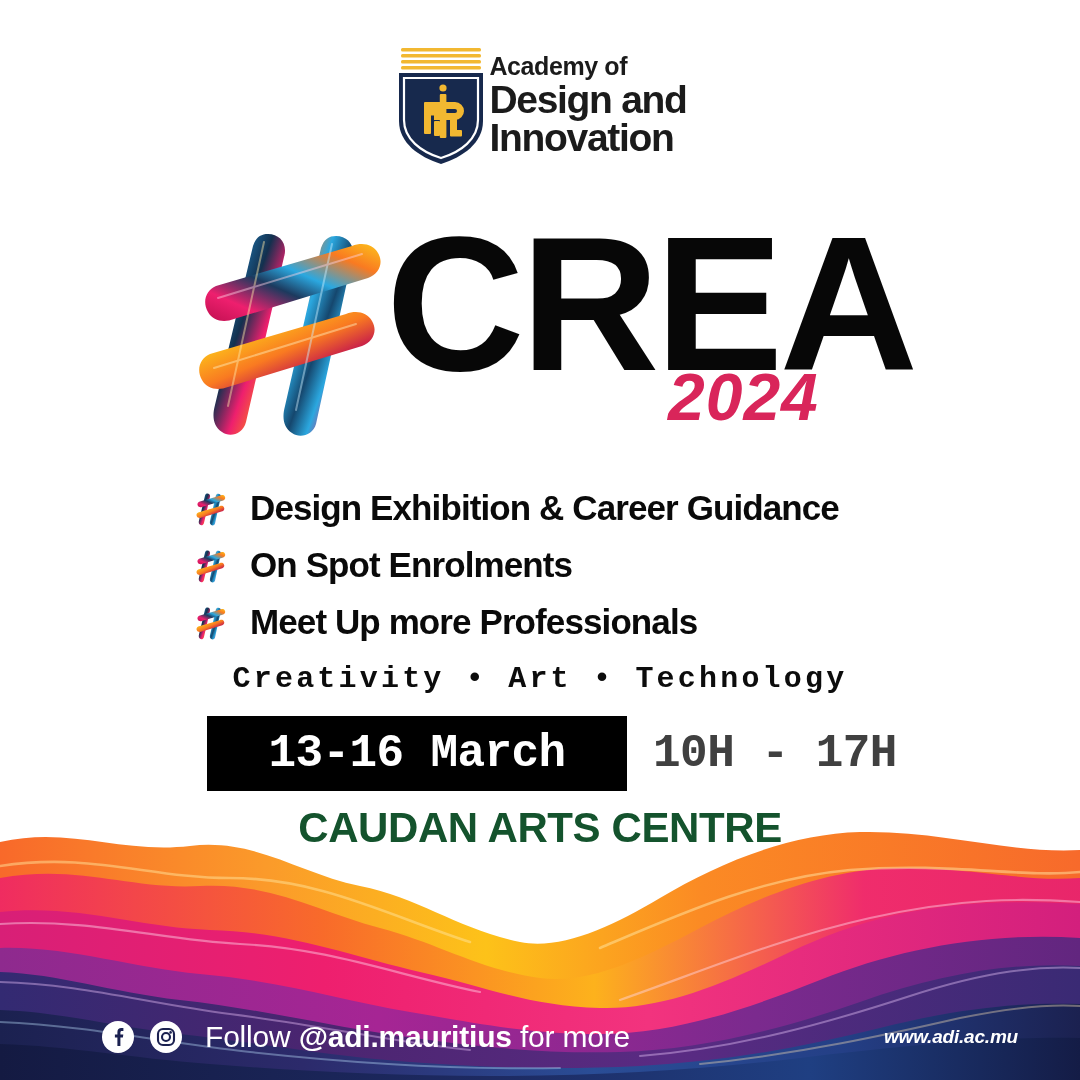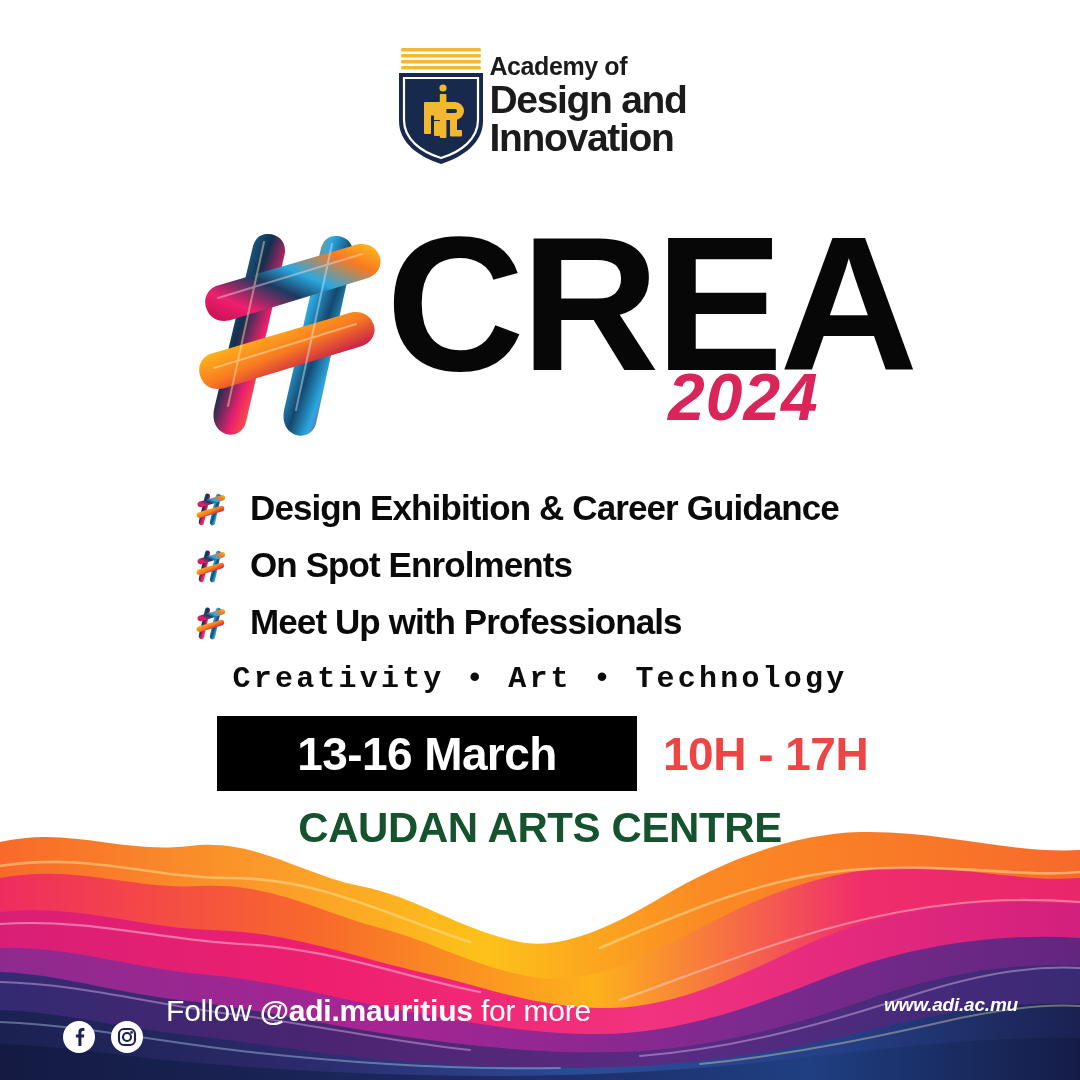--- a/index.html
+++ b/index.html
@@ -57,44 +57,44 @@
   }
 
   
   .tagline{
     position:absolute;left:0;right:0;top:662px;text-align:center;
     font-family:"Liberation Mono","DejaVu Sans Mono",monospace;
     font-size:30px;font-weight:700;color:#0c0c0c;letter-spacing:3.2px;
   }
 
   
-  .date-row{position:absolute;left:217px;top:716px;display:flex;align-items:center;gap:26px;}
+  .date-row{position:absolute;left:207px;top:716px;display:flex;align-items:center;gap:26px;font-family:Liberation Mono, monospace;}
   .date-box{
     background:#000;color:#fff;
     width:420px;height:75px;
     display:flex;align-items:center;justify-content:center;
     font-size:46px;font-weight:800;letter-spacing:-0.6px;
   }
   .time-label{
-    font-size:46px;font-weight:800;color:#ef4444;letter-spacing:-0.5px;
+    font-size:46px;font-weight:800;color:#404040;letter-spacing:-0.5px;
     white-space:nowrap;
   }
   .venue{
     position:absolute;left:0;right:0;top:804px;text-align:center;
     font-size:42px;font-weight:800;color:#14532d;letter-spacing:-0.4px;
   }
 
   
   .waves{position:absolute;left:0;right:0;bottom:0;height:260px;}
   .waves svg{display:block;width:1080px;height:260px;}
 
   
   .footer{
     position:absolute;left:0;right:0;bottom:0;height:86px;
-    display:flex;
+    display:flex;align-items:center;padding-left:39px;
   }
   .social{display:flex;align-items:center;gap:14px;margin-left:62px;}
   .soc-ico{width:34px;height:34px;display:block;}
   .follow{
     margin-left:22px;font-size:30px;color:#fff;font-weight:400;letter-spacing:-0.2px;
     white-space:nowrap;
   }
   .follow b{font-weight:800;}
   .site{
     margin-left:auto;margin-right:62px;
@@ -224,21 +224,21 @@
 
     <div class="bullet">
       <span class="hash-sm">
         <svg viewBox="0 0 202 212" width="32" height="34">
           <path d="M72 8 C84 8 92 18 88 31 L50 196 C47 208 34 212 26 206 C17 200 16 190 19 179 L57 20 C60 11 65 8 72 8 Z" fill="url(#hg2)"></path>
           <path d="M140 10 C152 10 160 20 156 33 L120 198 C117 209 104 213 96 207 C87 201 86 191 89 180 L125 22 C128 13 133 10 140 10 Z" fill="url(#hg1)"></path>
           <path d="M20 60 C10 64 6 76 12 86 C17 95 28 97 38 93 L172 52 C183 48 188 37 182 27 C177 18 166 16 156 20 Z" fill="url(#hg3)"></path>
           <path d="M14 128 C4 132 0 144 6 154 C11 163 22 165 32 161 L166 120 C177 116 182 105 176 95 C171 86 160 84 150 88 Z" fill="url(#hg4)"></path>
         </svg>
       </span>
-      <span class="bullet-label">Meet Up with Professionals</span>
+      <span class="bullet-label">Meet Up more Professionals</span>
     </div>
   </div>
 
   <div class="tagline">Creativity • Art • Technology</div>
 
   <div class="date-row">
     <div class="date-box">13-16 March</div>
     <div class="time-label">10H - 17H</div>
   </div>
 

